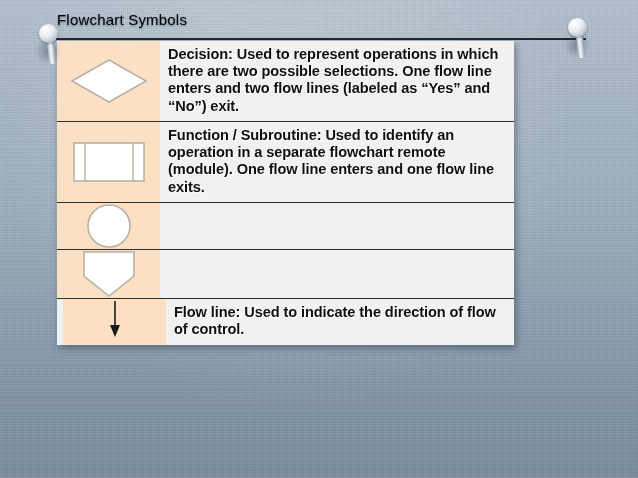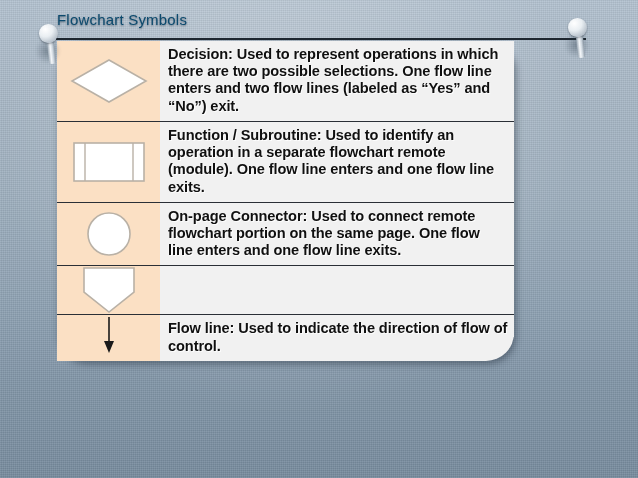--- a/index.html
+++ b/index.html
@@ -29,21 +29,21 @@
     opacity:.85;
   }
   #slide-bg .vignette{
     position:absolute;inset:0;
     background:radial-gradient(ellipse at 45% 28%, rgba(255,255,255,.22) 0%, rgba(255,255,255,0) 58%);
   }
 
   
   #title{
     position:absolute;left:57px;top:11px;
-    color:#0c4a6e;
+    color:#000000;
     font-size:15px;
     letter-spacing:.2px;
     text-shadow:0 1px 2px rgba(40,55,70,.55);
     white-space:nowrap;
     z-index:6;
   }
 
   
   #rail{
     position:absolute;left:56px;top:38px;width:530px;height:2px;
@@ -71,24 +71,23 @@
   }
   #pin-left{left:33px;top:24px;}
   #pin-right{left:562px;top:18px;}
 
   
   #symbols-card{
     position:absolute;left:57px;top:41px;width:457px;
     z-index:4;
     box-shadow:2px 3px 7px rgba(30,42,56,.45);
     background:#f1f1f1;
-    border-radius:28px;
   }
   .srow{display:flex;align-items:stretch;border-bottom:1.4px solid #2a2f36;}
-  .srow:last-child{border-bottom:none;}
+  .srow:last-child{border-bottom:none;margin-left:6px;}
   .sym-cell{
     width:103px;min-width:103px;
     background:#fbe0c4;
     position:relative;
     display:flex;align-items:center;justify-content:center;
   }
   .txt-cell{
     flex:1;
     background:#f1f1f1;
     padding:5px 6px 6px 8px;
@@ -159,21 +158,20 @@
     </div>
     <div class="txt-cell">Function / Subroutine: Used to identify an operation in a separate flowchart remote (module). One flow line enters and one flow line exits.</div>
   </div>
 
   <div class="srow" id="row-onpage">
     <div class="sym-cell">
       <svg class="glyph sym-connector" viewBox="0 0 46 46">
         <circle cx="23" cy="23" r="21" fill="#ffffff" stroke="#b9b1a6" stroke-width="1.6"></circle>
       </svg>
     </div>
-    <div class="txt-cell">On-page Connector: Used to connect remote flowchart portion on the same page. One flow line enters and one flow line exits.</div>
   </div>
 
   <div class="srow" id="row-offpage">
     <div class="sym-cell">
       <svg class="glyph sym-offpage" viewBox="0 0 56 48">
         <polygon points="3,2 53,2 53,26 28,46 3,26" fill="#ffffff" stroke="#b9b1a6" stroke-width="1.6"></polygon>
       </svg>
     </div>
   </div>
 

